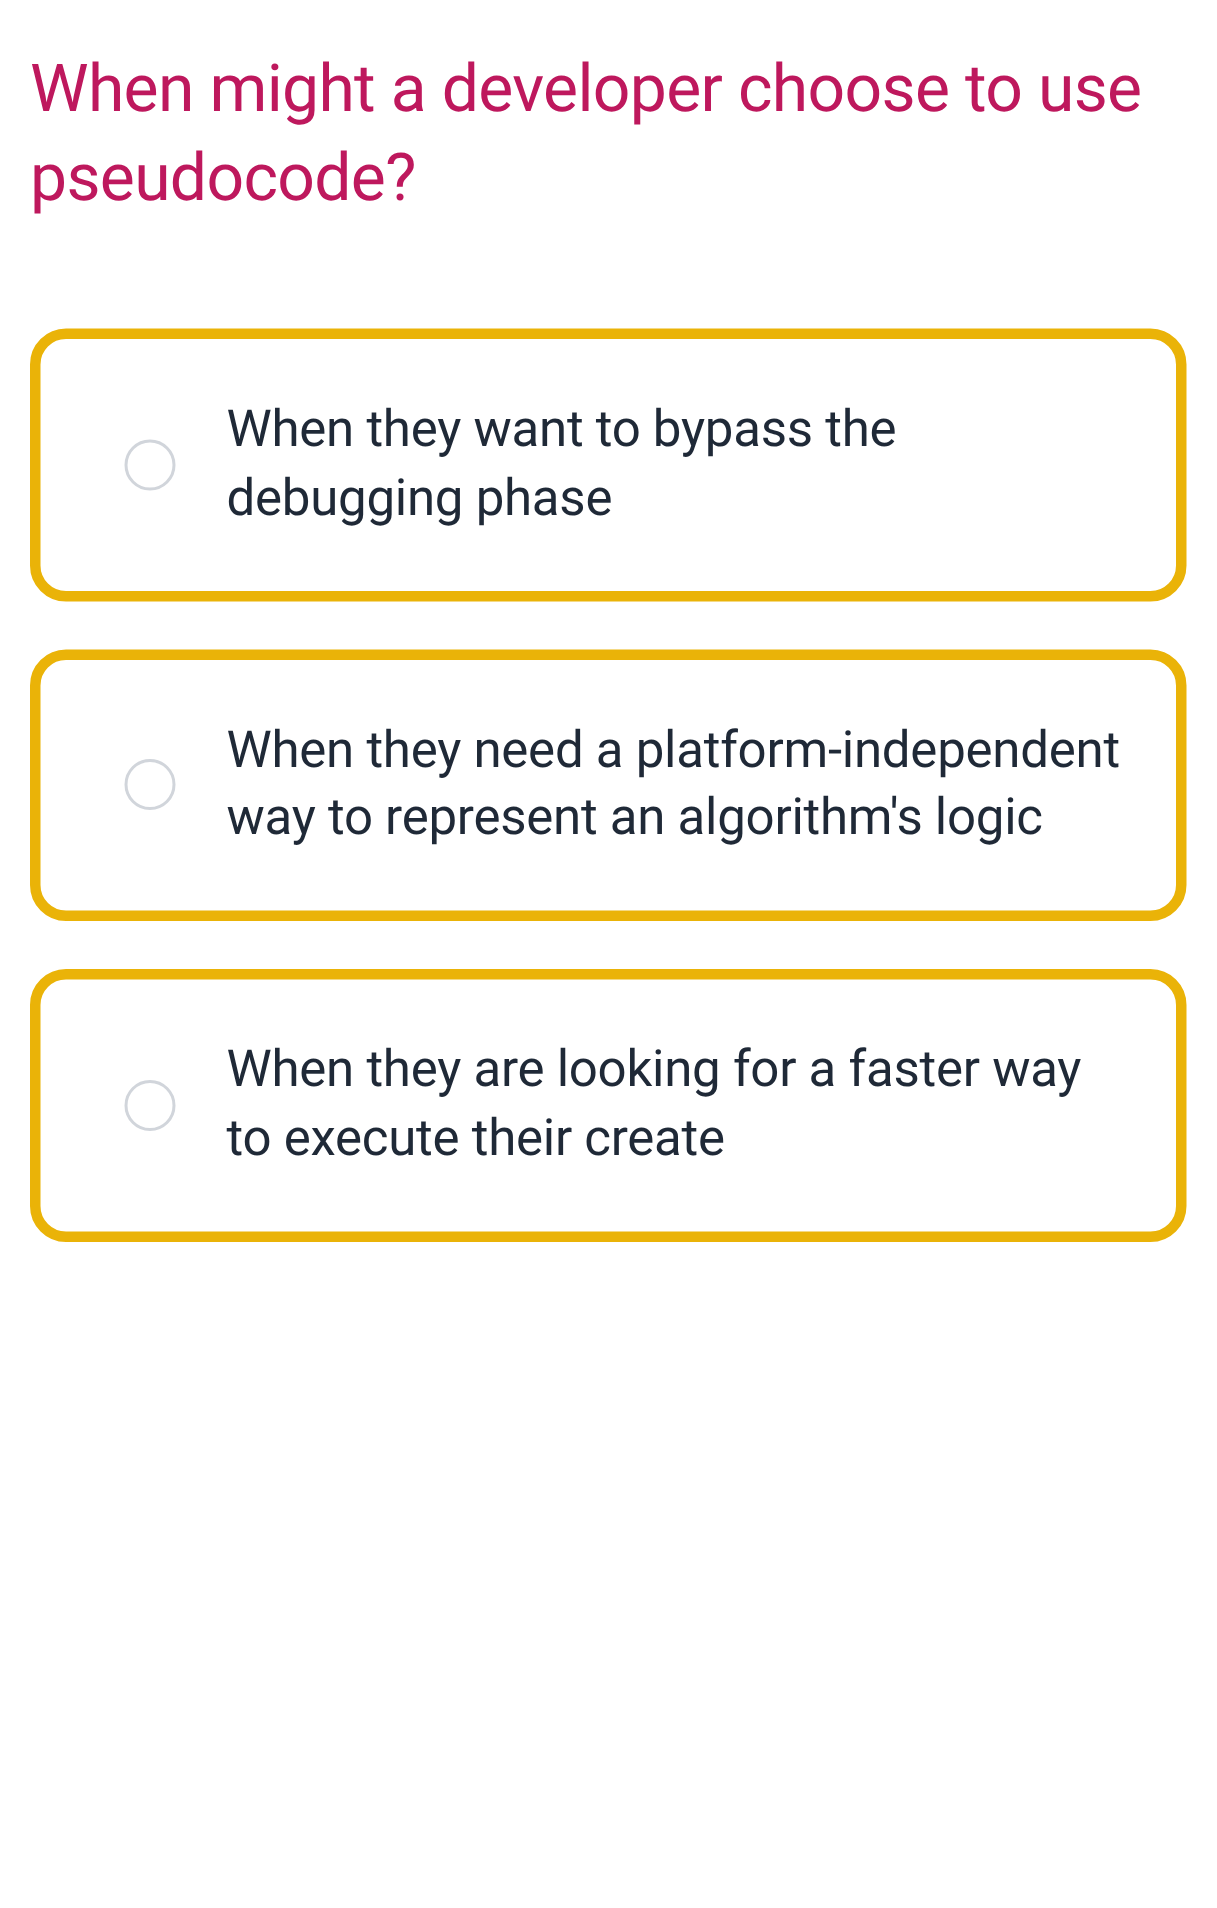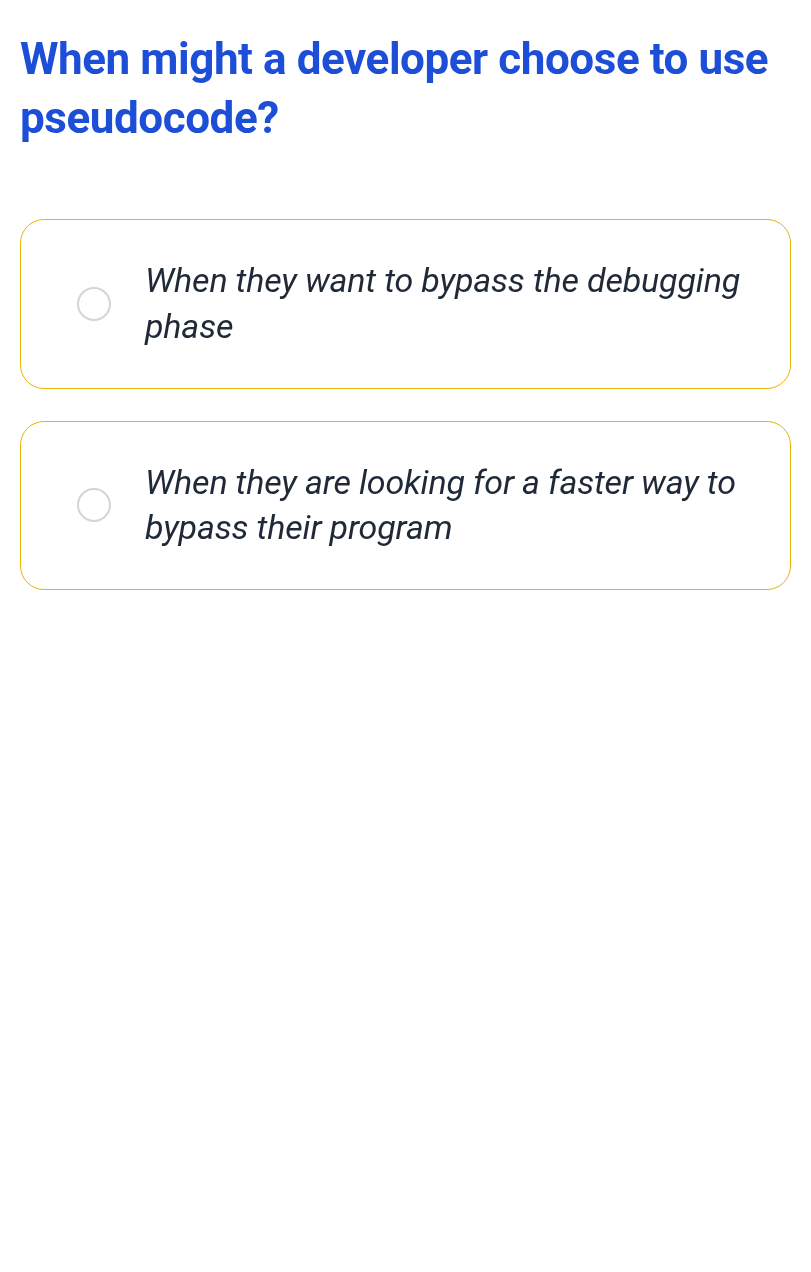--- a/index.html
+++ b/index.html
@@ -9,40 +9,39 @@
     }
     body {
       font-family: -apple-system, BlinkMacSystemFont, 'Segoe UI', Roboto, Helvetica, Arial, sans-serif;
       background: #ffffff;
       width: 811px;
       padding: 30px 20px;
       color: #1f2937;
     }
     .question-title {
       font-size: 44px;
-      font-weight: 700;
+      font-weight: 400;
       line-height: 1.35;
-      color: #1d4ed8;
+      color: #be185d;
       margin-bottom: 70px;
       letter-spacing: -0.01em;
     }
     .options-container {
       display: flex;
       flex-direction: column;
       gap: 32px;
     }
     .option {
-      border: 1px solid #eab308;
+      border: 7px solid #eab308;
       border-radius: 24px;
       padding: 38px 36px 38px 56px;
       display: flex;
       align-items: center;
       gap: 34px;
       cursor: pointer;
-      font-style: italic;
     }
     .radio-circle {
       width: 34px;
       height: 34px;
       border: 2px solid #d1d5db;
       border-radius: 50%;
       flex-shrink: 0;
       background: #ffffff;
     }
     .option-text {
@@ -58,20 +57,24 @@
 
 <h1 class="question-title">When might a developer choose to use pseudocode?</h1>
 
 <div class="options-container">
 
   <div class="option">
     <div class="radio-circle"></div>
     <div class="option-text">When they want to bypass the debugging phase</div>
   </div>
 
+  <div class="option">
+    <div class="radio-circle"></div>
+    <div class="option-text">When they need a platform-independent way to represent an algorithm's logic</div>
+  </div>
 
   <div class="option">
     <div class="radio-circle"></div>
-    <div class="option-text">When they are looking for a faster way to bypass their program</div>
+    <div class="option-text">When they are looking for a faster way to execute their create</div>
   </div>
 
 
 </div>
 
 </body></html>

